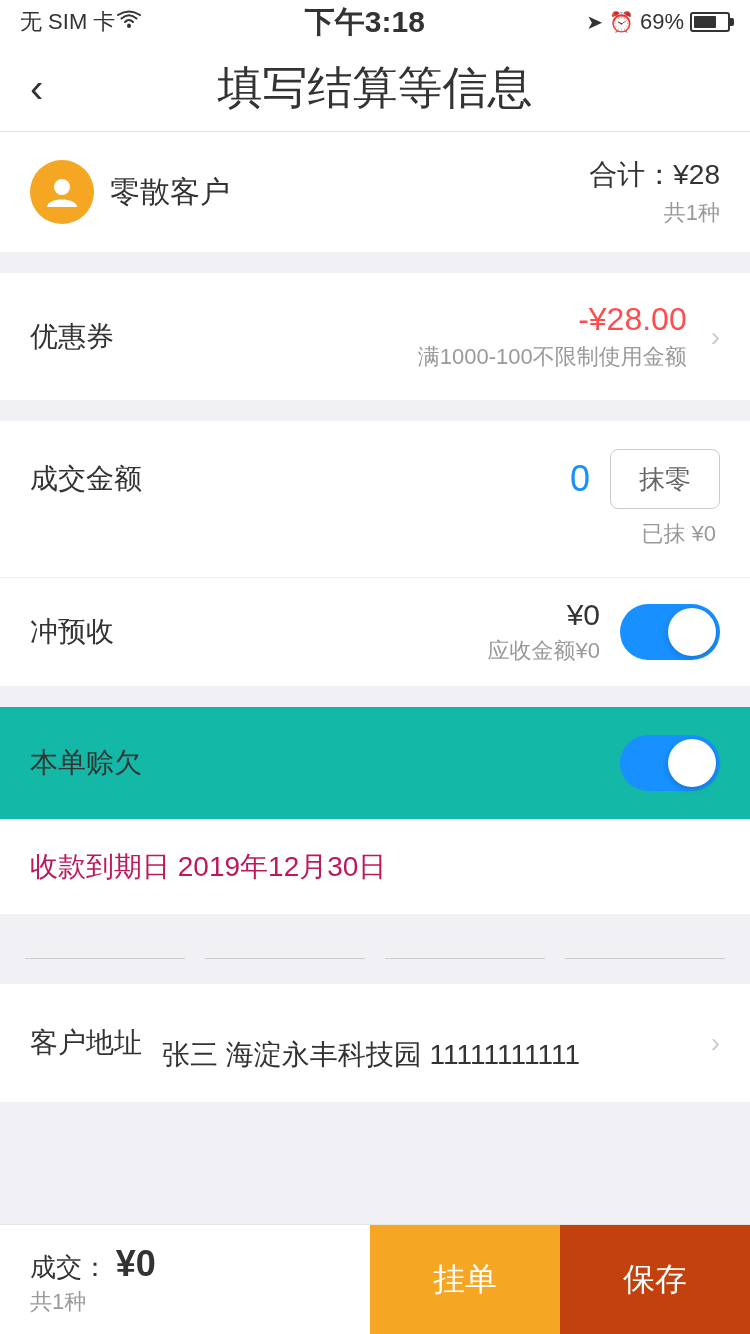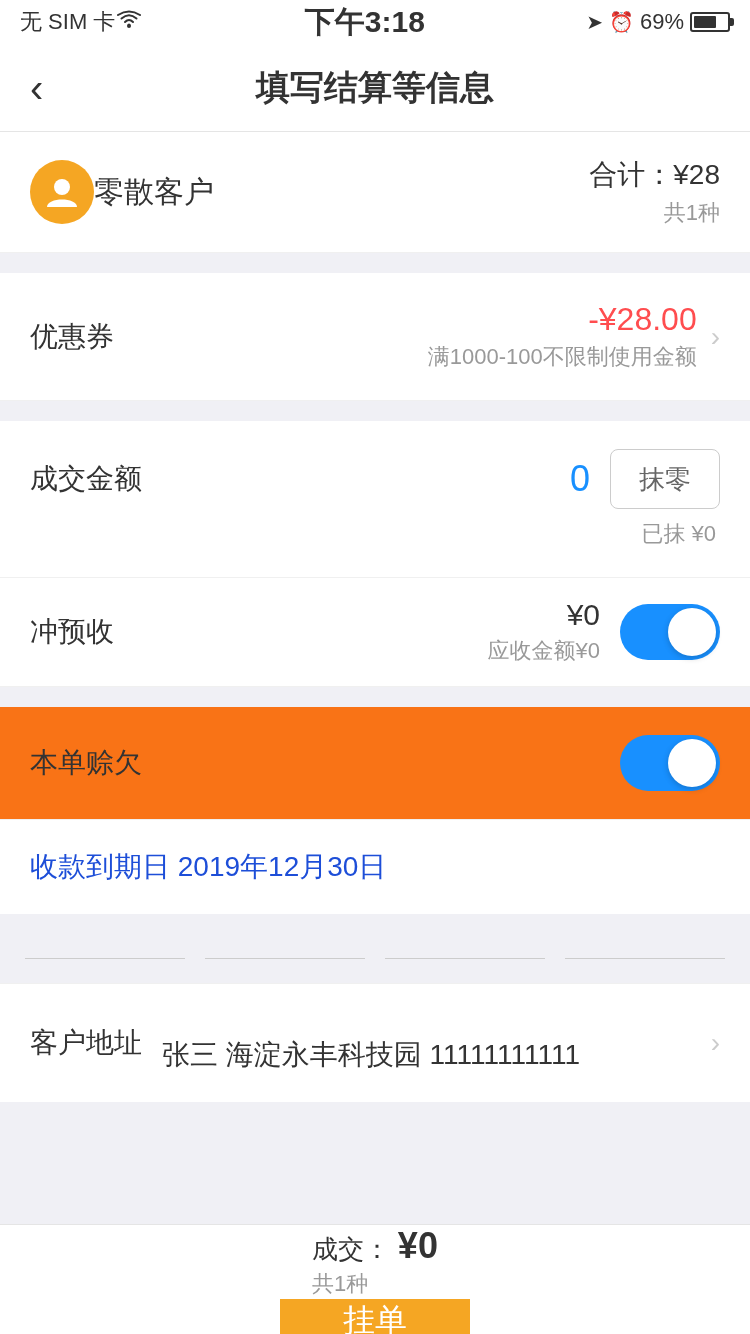--- a/index.html
+++ b/index.html
@@ -69,22 +69,22 @@
     .nav-back {
       font-size: 40px;
       color: #333;
       cursor: pointer;
       line-height: 1;
     }
     .nav-title {
       position: absolute;
       left: 50%;
       transform: translateX(-50%);
-      font-size: 34px;
-      font-weight: 700;
+      font-size: 45px;
+      font-weight: 400;
       color: #333;
     }
 
     
     .content {
       padding-bottom: 120px;
     }
 
     
     .section-white {
@@ -97,20 +97,21 @@
       background: #fff;
       padding: 24px 30px;
       display: flex;
       align-items: center;
       justify-content: space-between;
       border-bottom: 1px solid #f0f0f0;
     }
     .customer-left {
       display: flex;
       align-items: center;
+      gap: 16px;
     }
     .customer-avatar {
       width: 64px;
       height: 64px;
       border-radius: 50%;
       background: #f5a623;
       display: flex;
       align-items: center;
       justify-content: center;
     }
@@ -149,21 +150,21 @@
       border-bottom: 1px solid #f0f0f0;
       min-height: 88px;
     }
     .row-label {
       font-size: 28px;
       color: #333;
     }
     .row-right {
       display: flex;
       align-items: center;
-      gap: 14px;
+      gap: 24px;
       justify-content: flex-end;
     }
     .row-value {
       text-align: right;
     }
     .discount-amount {
       font-size: 32px;
       color: #ff4d4f;
       font-weight: 500;
     }
@@ -276,41 +277,41 @@
       font-weight: 500;
     }
     .prepay-receivable {
       font-size: 22px;
       color: #999;
       margin-top: 4px;
     }
 
     
     .debt-row {
-      background: #f97316;
+      background: #14b8a6;
       padding: 28px 30px;
       display: flex;
       align-items: center;
       justify-content: space-between;
       min-height: 88px;
     }
     .debt-label {
       font-size: 28px;
       color: #333;
     }
 
     
     .due-date-row {
       background: #fff;
       padding: 28px 30px;
       border-top: 1px solid #f0f0f0;
     }
     .due-date-text {
       font-size: 28px;
-      color: #1d4ed8;
+      color: #be185d;
     }
 
     
     .logistics-section {
       background: #f0f0f5;
       padding: 24px 30px;
       display: flex;
       align-items: center;
       justify-content: center;
     }
@@ -356,21 +357,20 @@
     .bottom-bar {
       position: fixed;
       bottom: 0;
       left: 0;
       width: 750px;
       height: 110px;
       background: #fff;
       display: flex;
       align-items: center;
       border-top: 1px solid #e5e5e5;
-      flex-direction: column;
     }
     .bottom-summary {
       flex: 1;
       padding: 0 30px;
     }
     .bottom-deal {
       font-size: 26px;
       color: #333;
     }
     .bottom-amount {

